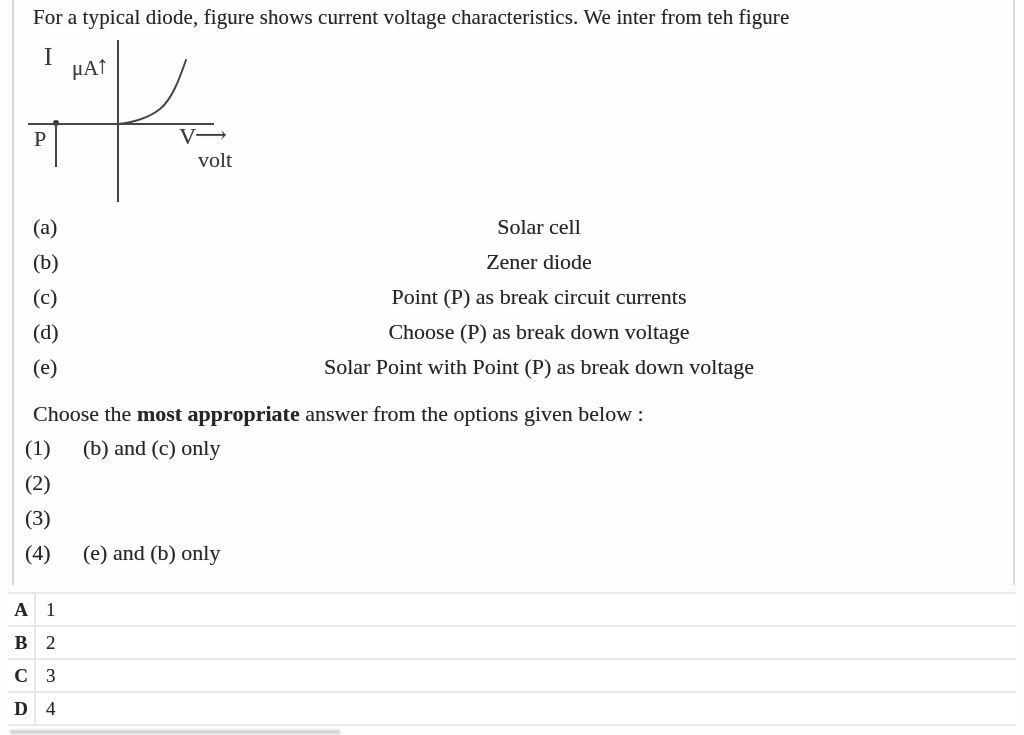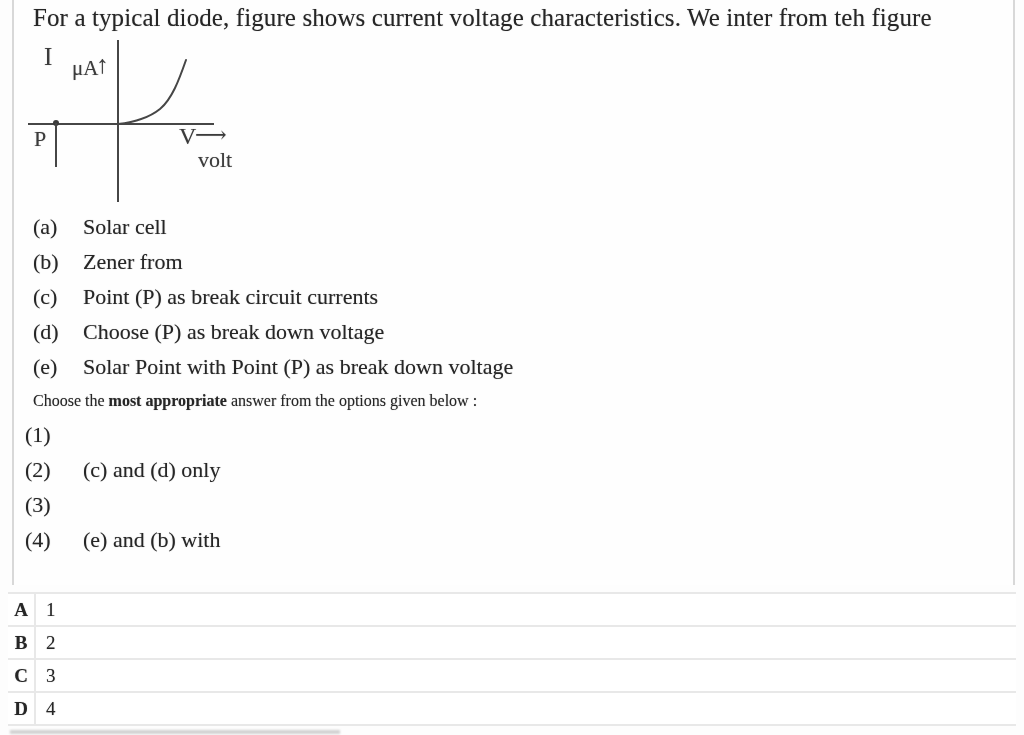--- a/index.html
+++ b/index.html
@@ -15,31 +15,31 @@
   .top-remnant   { position:absolute; top:0; left:33px;  width:462px; height:3px; background:#585858; opacity:.85; }
   .top-remnant-2 { position:absolute; top:0; left:505px; width:478px; height:2px; background:#a8a8a8; opacity:.7; }
   .top-remnant-3 { position:absolute; top:0; left:995px; width:9px;  height:6px; background:#6b6b6b; opacity:.8; }
 
   .question-block {
     position:absolute; top:0; left:12px; right:9px; height:585px;
     border-left:2px solid #d8d8d8; border-right:2px solid #d8d8d8;
     background:#fefefe;
     padding:4px 18px 0 19px;
   }
-  .qtext { font-size:25px; line-height:27px; letter-spacing:0.1px; }
+  .qtext { font-size:21px; line-height:27px; letter-spacing:0.1px; }
 
   .figure-wrap { margin:3px 0 0 -5px; height:175px; }
   .figure-wrap svg { display:block; }
   .fig-label { font-family:"Liberation Serif","DejaVu Serif",serif; fill:#3b3b3b; }
 
   .opt-row { display:flex; font-size:22px; height:35px; line-height:35px; }
   .opt-marker { width:50px; flex:none; }
-  .opt-text { flex:1; }
+  .opt-text { flex:1;text-align:center; }
 
-  .choose-line { font-size:16px; line-height:28px; margin:3px 0 2px 0; }
+  .choose-line { font-size:22px; line-height:28px; margin:16px 0 2px 0; }
   .choose-line b { font-weight:bold; }
 
   .choice-row { display:flex; font-size:22px; height:35px; line-height:35px; margin-left:-8px; }
   .choice-marker { width:58px; flex:none; }
 
   .answer-table {
     position:absolute; top:592px; left:8px; right:8px;
     border-top:2px solid #e8e8e8;
     font-size:19px;
   }
@@ -87,21 +87,21 @@
     </svg>
   </div>
 
   <div>
     <div class="opt-row">
       <span class="opt-marker">(a)</span>
       <span class="opt-text">Solar cell</span>
     </div>
     <div class="opt-row">
       <span class="opt-marker">(b)</span>
-      <span class="opt-text">Zener from</span>
+      <span class="opt-text">Zener diode</span>
     </div>
     <div class="opt-row">
       <span class="opt-marker">(c)</span>
       <span class="opt-text">Point (P) as break circuit currents</span>
     </div>
     <div class="opt-row">
       <span class="opt-marker">(d)</span>
       <span class="opt-text">Choose (P) as break down voltage</span>
     </div>
     <div class="opt-row">
@@ -110,31 +110,31 @@
     </div>
   </div>
 
   <div class="choose-line">
     <span>Choose the </span><b>most appropriate</b><span> answer from the options given below :</span>
   </div>
 
   <div>
     <div class="choice-row">
       <span class="choice-marker">(1)</span>
+      <span class="choice-text">(b) and (c) only</span>
     </div>
     <div class="choice-row">
       <span class="choice-marker">(2)</span>
-      <span class="choice-text">(c) and (d) only</span>
     </div>
     <div class="choice-row">
       <span class="choice-marker">(3)</span>
     </div>
     <div class="choice-row">
       <span class="choice-marker">(4)</span>
-      <span class="choice-text">(e) and (b) with</span>
+      <span class="choice-text">(e) and (b) only</span>
     </div>
   </div>
 
 </div>
 
 <div class="answer-table">
   <div class="ans-row">
     <span class="ans-letter">A</span>
     <span class="ans-value">1</span>
   </div>

